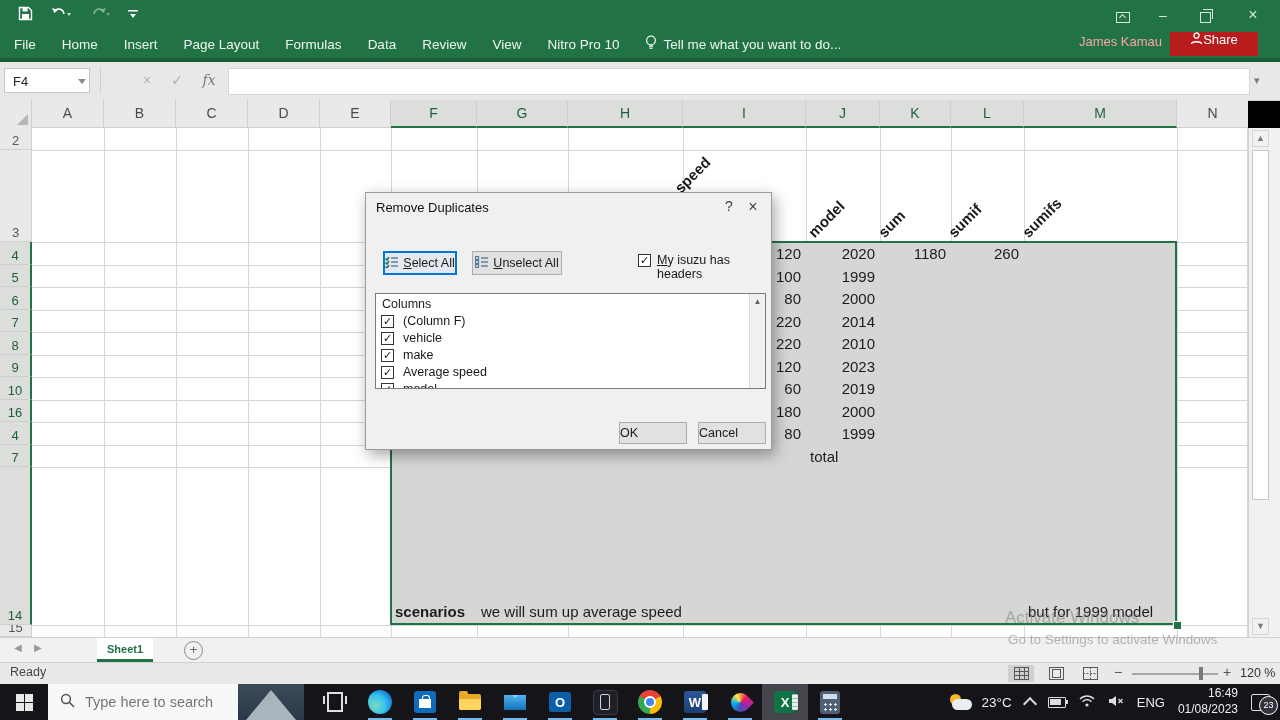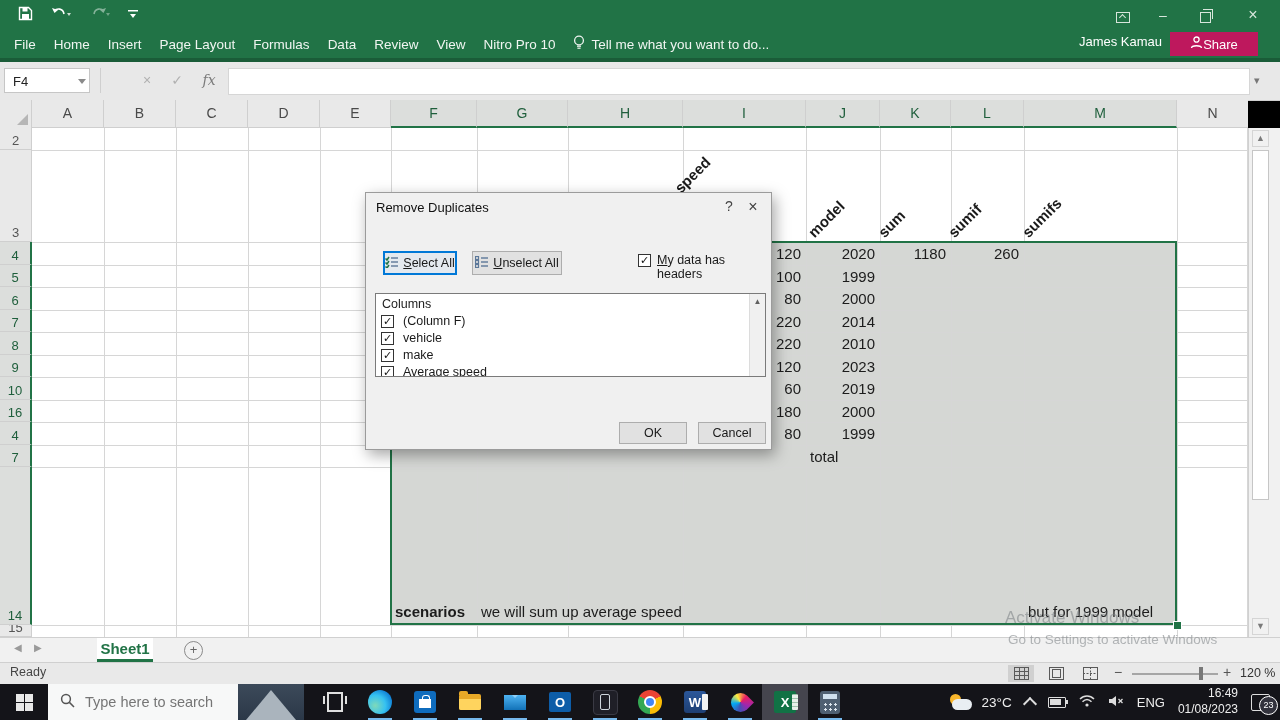--- a/index.html
+++ b/index.html
@@ -10,26 +10,26 @@
   #titlebar{left:0;top:0;width:1280px;height:30px;background:#217346;}
   .qat-ic{display:inline-block;vertical-align:middle;margin-right:14px;}
   #wintitle{left:0;top:7px;width:1280px;text-align:center;color:#eef5ef;font-size:13px;pointer-events:none;}
   .winctl{top:4px;width:34px;height:22px;color:#d8e6dc;text-align:center;line-height:22px;font-size:14px;}
   .restore-box{display:inline-block;width:9px;height:9px;border:1px solid #d8e6dc;position:relative;top:3px;}
   .restore-box::before{content:"";position:absolute;left:2px;top:-4px;width:9px;height:9px;border:1px solid #d8e6dc;border-bottom:none;border-left:none;}
   .ribbonopt-box{display:inline-block;width:12px;height:9px;border:1px solid #d8e6dc;position:relative;top:3px;}
   .ribbonopt-box::after{content:"";position:absolute;left:3px;top:2px;width:4px;height:4px;border-left:1px solid #d8e6dc;border-top:1px solid #d8e6dc;transform:rotate(45deg);}
   
   #ribbonrow{left:0;top:30px;width:1280px;height:28px;background:#217346;}
-  #ribbontabs{left:14px;top:30px;height:28px;display:flex;gap:18px;align-items:center;color:#f0f5f1;font-size:13.5px;white-space:nowrap;}
+  #ribbontabs{left:14px;top:30px;height:28px;display:flex;gap:26px;align-items:center;color:#f0f5f1;font-size:13.5px;white-space:nowrap;}
   .rtab{cursor:default;}
   #tellme{display:flex;align-items:center;gap:6px;}
   #ribbonedge{left:0;top:58px;width:1280px;height:4px;background:#1a5c38;}
-  #userarea{right:118px;top:34px;color:#ffffff;font-size:13px;}
-  #sharechip{right:22px;top:32px;width:88px;height:24px;background:#be185d;color:#fff;font-size:13px;display:flex;align-items:center;justify-content:center;gap:0;}
+  #userarea{right:118px;top:34px;color:#fca5a5;font-size:13px;}
+  #sharechip{right:22px;top:32px;width:88px;height:24px;background:#b91c1c;color:#fff;font-size:13px;display:flex;justify-content:center;gap:0;}
   
   #fbar{left:0;top:62px;width:1280px;height:38px;background:#e8e8e8;border-bottom:1px solid #d0d0d0;}
   #namebox{left:4px;top:68px;width:86px;height:25px;background:#fff;border:1px solid #c6c6c6;font-size:13px;color:#222;line-height:25px;padding-left:8px;box-sizing:border-box;}
   #namebox-arrow{left:78px;top:79px;width:0;height:0;border-left:4px solid transparent;border-right:4px solid transparent;border-top:5px solid #8a8a8a;}
   #fbar-divider{left:100px;top:68px;width:1px;height:25px;background:#cfcfcf;}
   .fbtn{top:68px;height:25px;line-height:25px;text-align:center;font-size:14px;color:#b0b0b0;width:26px;}
   #fxbtn{font-family:"DejaVu Serif",serif;font-style:italic;color:#7a7a7a;}
   #finput{left:228px;top:68px;width:1020px;height:25px;background:#fff;border:1px solid #d6d6d6;}
   #fchev{left:1254px;top:74px;color:#777;font-size:11px;}
   
@@ -51,46 +51,46 @@
   #wrapcell{width:70px;font-size:15px;line-height:22.5px;color:#1c1c1c;white-space:pre-line;z-index:6;}
   
   #vscroll{left:1248px;top:128px;width:32px;height:509px;background:#f1f1f1;border-left:1px solid #d0d0d0;box-sizing:border-box;}
   .sbtn{background:#f1f1f1;border:1px solid #d5d5d5;color:#7a7a7a;font-size:9px;text-align:center;box-sizing:border-box;}
   #vthumb{left:1252px;top:150px;width:17px;height:350px;background:#fff;border:1px solid #c6c6c6;box-sizing:border-box;}
   #hscroll{left:786px;top:641px;width:468px;height:17px;background:#f1f1f1;border:1px solid #d5d5d5;box-sizing:border-box;}
   #hthumb{left:796px;top:643px;width:360px;height:13px;background:#fff;border:1px solid #c6c6c6;box-sizing:border-box;}
   
   #tabbar{left:0;top:637px;width:1280px;height:25px;background:#f1f1f1;border-top:1px solid #d0d0d0;box-sizing:border-box;}
   .navarr{top:642px;color:#9a9a9a;font-size:10px;}
-  #sheettab{left:97px;top:638px;width:56px;height:24px;background:#fff;border-bottom:3px solid #217346;color:#217346;font-weight:bold;font-size:15px;text-align:center;line-height:22px;box-sizing:border-box;}
+  #sheettab{left:97px;top:638px;width:56px;height:24px;background:#fff;border-bottom:3px solid #217346;color:#217346;font-weight:bold;font-size:11px;text-align:center;line-height:22px;box-sizing:border-box;}
   #addsheet{left:184px;top:641px;width:17px;height:17px;border:1px solid #8a8a8a;border-radius:50%;color:#666;font-size:13px;line-height:15px;text-align:center;}
   #statusbar{left:0;top:662px;width:1280px;height:22px;background:#e9e9e9;border-top:1px solid #d0d0d0;box-sizing:border-box;}
   #readylbl{left:10px;top:665px;font-size:12.5px;color:#444;}
   .viewic{top:665px;width:26px;height:17px;display:flex;align-items:center;justify-content:center;}
   #zoomtrack{left:1132px;top:673px;width:86px;height:2px;background:#a6a6a6;}
   #zoomthumb{left:1199px;top:667px;width:4px;height:13px;background:#787878;}
   .zsign{top:664px;font-size:14px;color:#555;}
   #zoomlbl{left:1240px;top:666px;font-size:12.5px;color:#333;}
   
   #dlg{left:365px;top:192px;width:407px;height:258px;background:#f0f0f0;border:1px solid #9b9b9b;box-shadow:3px 5px 14px rgba(0,0,0,.35);z-index:30;box-sizing:border-box;}
   #dlgtitle{left:10px;top:7px;font-size:13px;color:#111;}
   .dlgsys{top:5px;font-size:14px;color:#444;width:20px;text-align:center;}
   #dlginstr{left:9px;top:35px;width:392px;font-size:12.6px;color:#1a1a1a;}
   .selbtn{top:58px;height:24px;background:#e4e9ef;border:1px solid #adadad;font-size:12.5px;color:#1a1a1a;display:flex;align-items:center;justify-content:center;gap:5px;box-sizing:border-box;}
   #btn-selall{left:17px;width:74px;border:2px solid #0078d7;}
   #btn-unselall{left:106px;width:90px;background:#e1e1e1;}
   .cb{width:13px;height:13px;background:#fff;border:1px solid #333;box-sizing:border-box;font-size:11px;line-height:11px;text-align:center;color:#111;}
   #hdrchk{left:272px;top:61px;}
   #hdrlbl{left:291px;top:60px;font-size:12.5px;color:#1a1a1a;}
-  #collist{left:9px;top:100px;width:391px;height:84px;background:#fff;border:1px solid #7a7a7a;box-sizing:border-box;overflow:hidden;}
+  #collist{left:9px;top:100px;width:391px;height:96px;background:#fff;border:1px solid #7a7a7a;box-sizing:border-box;overflow:hidden;}
   #collist-label{left:6px;top:3px;font-size:12.5px;color:#222;}
   .litem{left:5px;display:flex;gap:9px;align-items:center;font-size:12.5px;color:#1a1a1a;}
   #lscroll{right:0;top:0;width:16px;height:118px;background:#f0f0f0;border-left:1px solid #dcdcdc;box-sizing:border-box;}
   .lsarr{left:2px;width:11px;text-align:center;font-size:8px;color:#606060;}
-  .dbtn{top:229px;width:68px;height:22px;background:#e1e1e1;border:1px solid #adadad;font-size:12.5px;color:#1a1a1a;text-align:center;line-height:20px;box-sizing:border-box;}
+  .dbtn{top:229px;width:68px;height:22px;background:#e1e1e1;border:1px solid #adadad;font-size:12.5px;color:#1a1a1a;text-align:left;line-height:20px;box-sizing:border-box;}
   .ufl{display:inline-block;}
   .ufl::first-letter{text-decoration:underline;}
   
   #wm1{left:1005px;top:608px;font-size:17px;color:rgba(120,126,130,.55);z-index:45;pointer-events:none;text-align:center;}
   #wm2{left:1008px;top:632px;font-size:13.5px;color:rgba(120,126,130,.55);z-index:45;pointer-events:none;}
   
   #taskbar{left:0;top:684px;width:1280px;height:36px;background:#141419;display:flex;align-items:center;z-index:50;}
   #startbtn{width:48px;height:36px;display:flex;align-items:center;justify-content:center;}
   #startlogo{display:grid;grid-template-columns:8px 8px;grid-template-rows:8px 8px;gap:1px;}
   #startlogo i{background:#e8e8e8;}
@@ -410,21 +410,21 @@
           <g stroke="#5c7899" stroke-width="1.4">
             <line x1="6" y1="2" x2="13" y2="2"></line>
             <line x1="6" y1="6" x2="13" y2="6"></line>
             <line x1="6" y1="10" x2="13" y2="10"></line>
           </g>
         </svg>
     </span>
     <span class="ufl">Unselect All</span>
   </div>
   <div class="abs cb" id="hdrchk">✓</div>
-  <div class="abs ufl" id="hdrlbl">My data has headers</div>
+  <div class="abs ufl" id="hdrlbl">My isuzu has headers</div>
 
   <div class="abs" id="collist">
     <div class="abs" id="collist-label">Columns</div>
     <div class="abs litem" style="top:20px">
       <span class="cb">✓</span>
       <span>(Column F)</span>
     </div>
     <div class="abs litem" style="top:37px">
       <span class="cb">✓</span>
       <span>vehicle</span>

